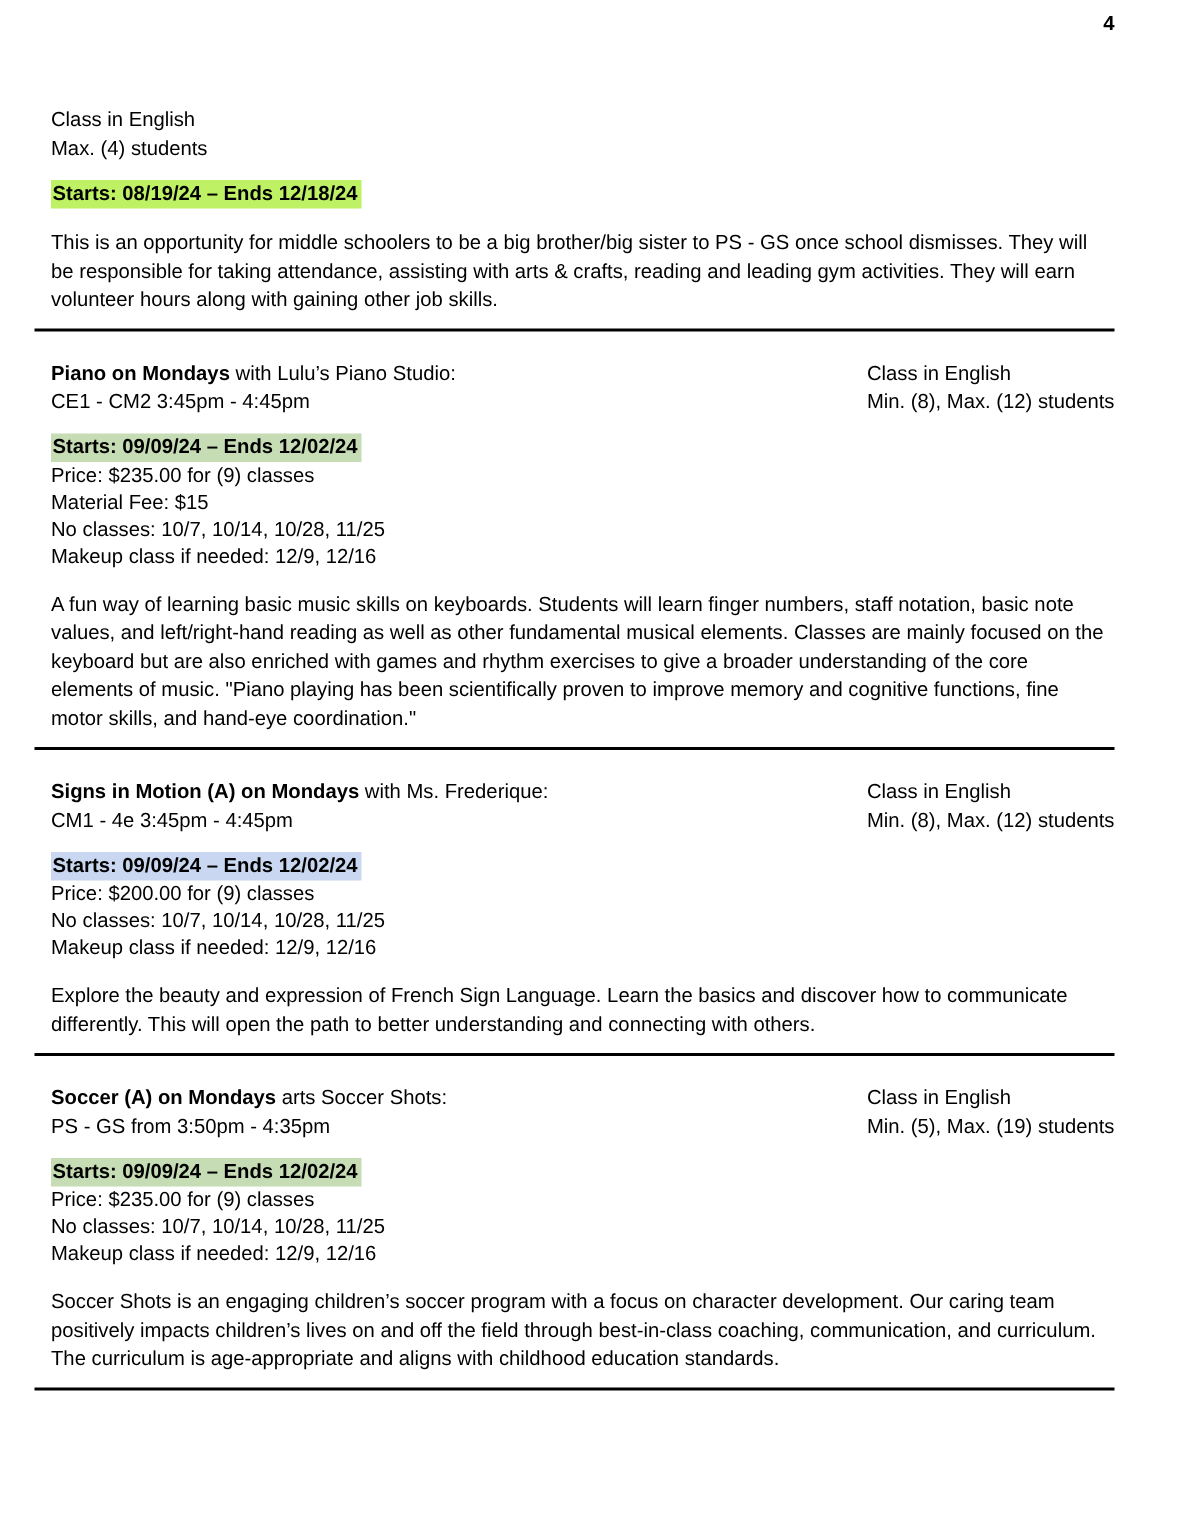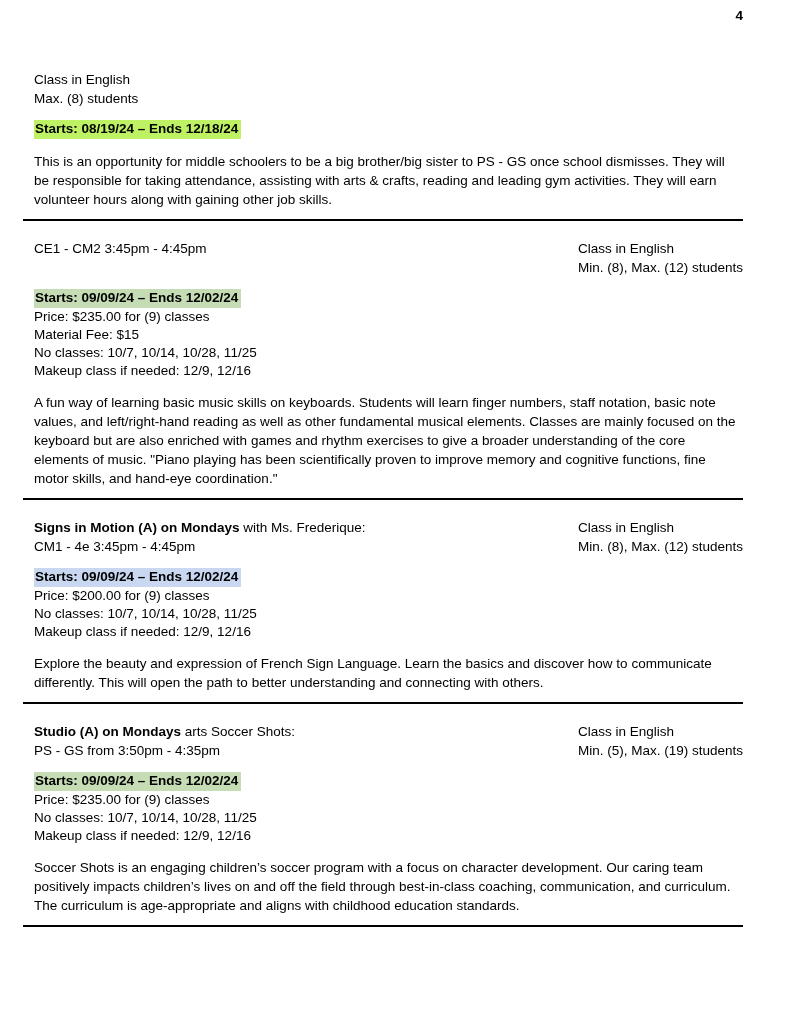--- a/index.html
+++ b/index.html
@@ -75,40 +75,41 @@
 <body>
 
 <div class="page">
   <div class="page-number">4</div>
 
   <div class="sections">
   <div class="section">
     <div class="section-header">
       <div class="header-right">
         <div>Class in English</div>
-        <div>Max. (8) students</div>
+        <div>Max. (4) students</div>
       </div>
     </div>
 
     <div class="dates-line">
       <span class="dates-highlight" style="background-color: #bef264;">Starts: 08/19/24 – Ends 12/18/24</span>
     </div>
 
     <div>
       
     </div>
 
     <div class="description">This is an opportunity for middle schoolers to be a big brother/big sister to PS - GS once school dismisses. They will be responsible for taking attendance, assisting with arts &amp; crafts, reading and leading gym activities. They will earn volunteer hours along with gaining other job skills.</div>
 
     <hr class="divider">
   </div>
 
   <div class="section">
     <div class="section-header">
       <div class="header-left">
+        <div><span class="title-bold">Piano on Mondays</span><span> with Lulu’s Piano Studio:</span></div>
         <div>CE1 - CM2 3:45pm - 4:45pm</div>
       </div>
       <div class="header-right">
         <div>Class in English</div>
         <div>Min. (8), Max. (12) students</div>
       </div>
     </div>
 
     <div class="dates-line">
       <span class="dates-highlight" style="background-color: rgb(198, 220, 180);">Starts: 09/09/24 – Ends 12/02/24</span>
@@ -151,21 +152,21 @@
         </div>
 
     <div class="description">Explore the beauty and expression of French Sign Language. Learn the basics and discover how to communicate differently. This will open the path to better understanding and connecting with others.</div>
 
     <hr class="divider">
   </div>
 
   <div class="section">
     <div class="section-header">
       <div class="header-left">
-        <div><span class="title-bold">Studio (A) on Mondays</span><span> arts Soccer Shots:</span></div>
+        <div><span class="title-bold">Soccer (A) on Mondays</span><span> arts Soccer Shots:</span></div>
         <div>PS - GS from 3:50pm - 4:35pm</div>
       </div>
       <div class="header-right">
         <div>Class in English</div>
         <div>Min. (5), Max. (19) students</div>
       </div>
     </div>
 
     <div class="dates-line">
       <span class="dates-highlight" style="background-color: rgb(198, 220, 180);">Starts: 09/09/24 – Ends 12/02/24</span>

